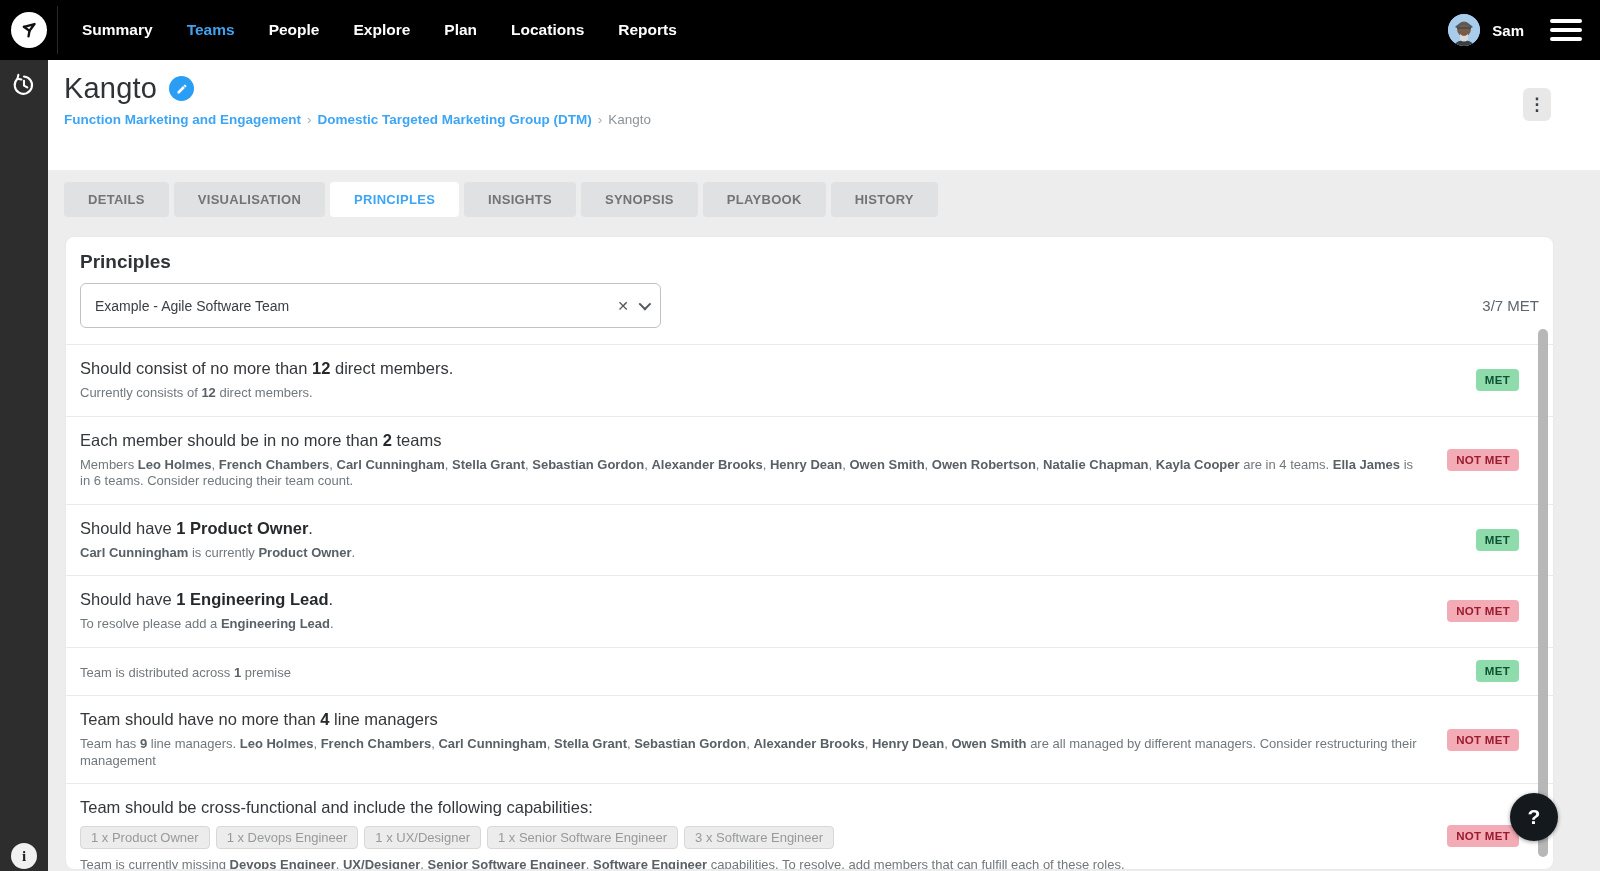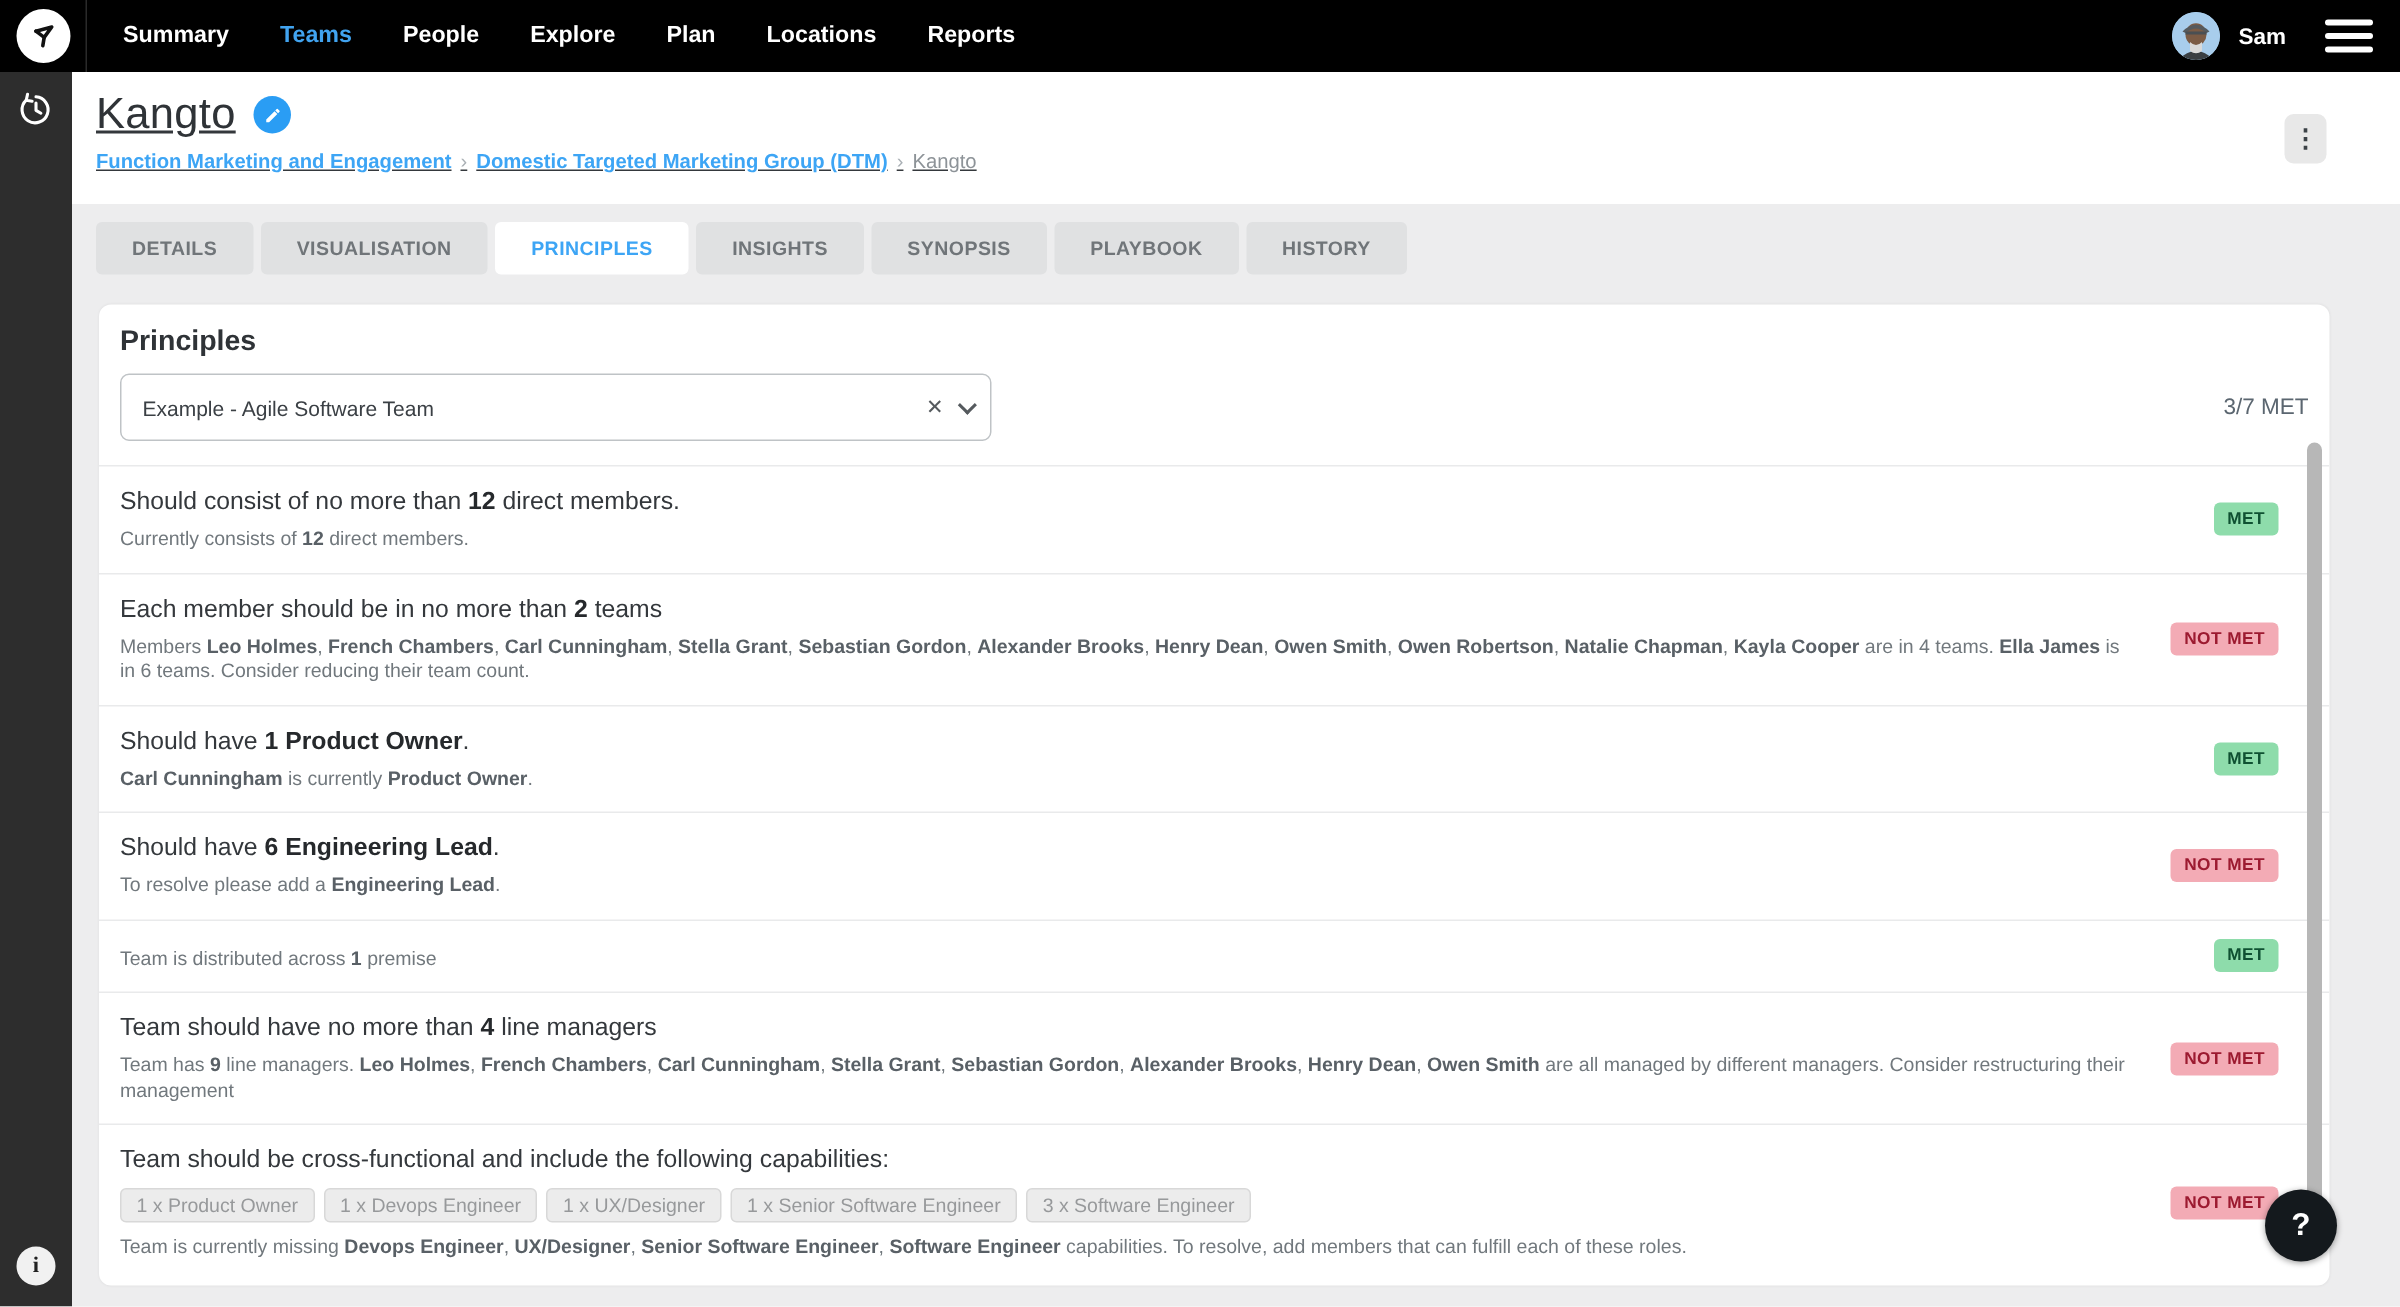--- a/index.html
+++ b/index.html
@@ -6,41 +6,41 @@
   :root{
     --accent:#3da5f5;
     --met-bg:#8edcab; --met-text:#0f5132;
     --notmet-bg:#f3abb5; --notmet-text:#9c1a30;
   }
   *{box-sizing:border-box;margin:0;padding:0;}
   html,body{width:1600px;height:871px;overflow:hidden;}
   body{font-family:"Liberation Sans","DejaVu Sans",sans-serif;background:#ededee;color:#34383c;}
 
   
-  .topnav{height:48px;background:#000;display:flex;align-items:center;position:relative;z-index:5;}
+  .topnav{height:60px;background:#000;display:flex;align-items:center;position:relative;z-index:5;}
   .logo-wrap{width:58px;height:48px;display:flex;align-items:center;justify-content:center;border-right:1px solid #2a2a2a;}
   .logo-circle{width:36px;height:36px;border-radius:50%;background:#fff;display:flex;align-items:center;justify-content:center;}
   .nav-menu{display:flex;align-items:center;gap:34px;margin-left:24px;}
   .nav-item{color:#fff;font-size:15.5px;font-weight:700;cursor:pointer;}
   .nav-item.active{color:#41a3ef;}
   .nav-right{margin-left:auto;display:flex;align-items:center;gap:12px;padding-right:18px;}
   .avatar{width:32px;height:32px;border-radius:50%;overflow:hidden;background:#a8cdec;flex:0 0 auto;}
   .username{color:#fff;font-size:15px;font-weight:700;}
   .hamburger{width:32px;display:flex;flex-direction:column;gap:5px;margin-left:14px;cursor:pointer;}
   .hamburger span{display:block;height:4px;border-radius:2px;background:#fff;}
 
   
   .frame{display:flex;height:823px;}
   .siderail{width:48px;background:#2d2d2d;position:relative;flex:0 0 auto;}
   .rail-top{position:absolute;top:12px;left:11px;cursor:pointer;}
   .rail-bottom{position:absolute;bottom:14px;left:11px;width:26px;height:26px;border-radius:50%;background:#f1f1f1;display:flex;align-items:center;justify-content:center;font-weight:700;font-size:15px;color:#222;font-family:"Liberation Serif",serif;cursor:pointer;}
   .main{flex:1;display:flex;flex-direction:column;background:#ededee;min-width:0;}
 
   
-  .page-header{background:#fff;height:88px;padding:12px 18px 0 16px;position:relative;text-decoration:underline;}
+  .page-header{background:#fff;height:110px;padding:12px 18px 0 16px;position:relative;}
   .title-row{display:flex;align-items:center;gap:12px;}
   .page-title{font-size:29px;font-weight:500;color:#2f3337;letter-spacing:.2px;}
   .edit-btn{width:25px;height:25px;border-radius:50%;background:#2a9df4;border:none;display:flex;align-items:center;justify-content:center;cursor:pointer;margin-right:4px;}
   .hbadge{font-size:13.5px;font-weight:700;padding:5px 11px;border-radius:4px;white-space:nowrap;}
   .hbadge.green{background:#85d9a3;color:#1d4d2b;}
   .hbadge.blue{background:#d8ecfa;color:#3c4247;}
   .hbadge.gray{background:#e3e3e3;color:#3c4247;}
   .breadcrumb{margin-top:7px;font-size:13.5px;display:flex;gap:6px;align-items:center;flex-wrap:nowrap;}
   .crumb-link{color:var(--accent);font-weight:700;cursor:pointer;text-decoration:none;}
   .crumb-current{color:#8d9398;font-weight:400;}
@@ -187,21 +187,21 @@
             <div class="prow-title">Each member should be in no more than <b>2</b> teams</div>
             <div class="prow-detail">Members <b>Leo Holmes</b>, <b>French Chambers</b>, <b>Carl Cunningham</b>, <b>Stella Grant</b>, <b>Sebastian Gordon</b>, <b>Alexander Brooks</b>, <b>Henry Dean</b>, <b>Owen Smith</b>, <b>Owen Robertson</b>, <b>Natalie Chapman</b>, <b>Kayla Cooper</b> are in 4 teams. <b>Ella James</b> is in 6 teams. Consider reducing their team count.</div>
             <span class="status-badge notmet">NOT MET</span>
           </div>
           <div class="prow">
             <div class="prow-title">Should have <b>1 Product Owner</b>.</div>
             <div class="prow-detail"><b>Carl Cunningham</b> is currently <b>Product Owner</b>.</div>
             <span class="status-badge met">MET</span>
           </div>
           <div class="prow">
-            <div class="prow-title">Should have <b>6 Engineering Lead</b>.</div>
+            <div class="prow-title">Should have <b>1 Engineering Lead</b>.</div>
             <div class="prow-detail">To resolve please add a <b>Engineering Lead</b>.</div>
             <span class="status-badge notmet">NOT MET</span>
           </div>
           <div class="prow">
             <div class="prow-detail">Team is distributed across <b>1</b> premise</div>
             <span class="status-badge met">MET</span>
           </div>
           <div class="prow">
             <div class="prow-title">Team should have no more than <b>4</b> line managers</div>
             <div class="prow-detail">Team has <b>9</b> line managers. <b>Leo Holmes</b>, <b>French Chambers</b>, <b>Carl Cunningham</b>, <b>Stella Grant</b>, <b>Sebastian Gordon</b>, <b>Alexander Brooks</b>, <b>Henry Dean</b>, <b>Owen Smith</b> are all managed by different managers. Consider restructuring their management</div>

